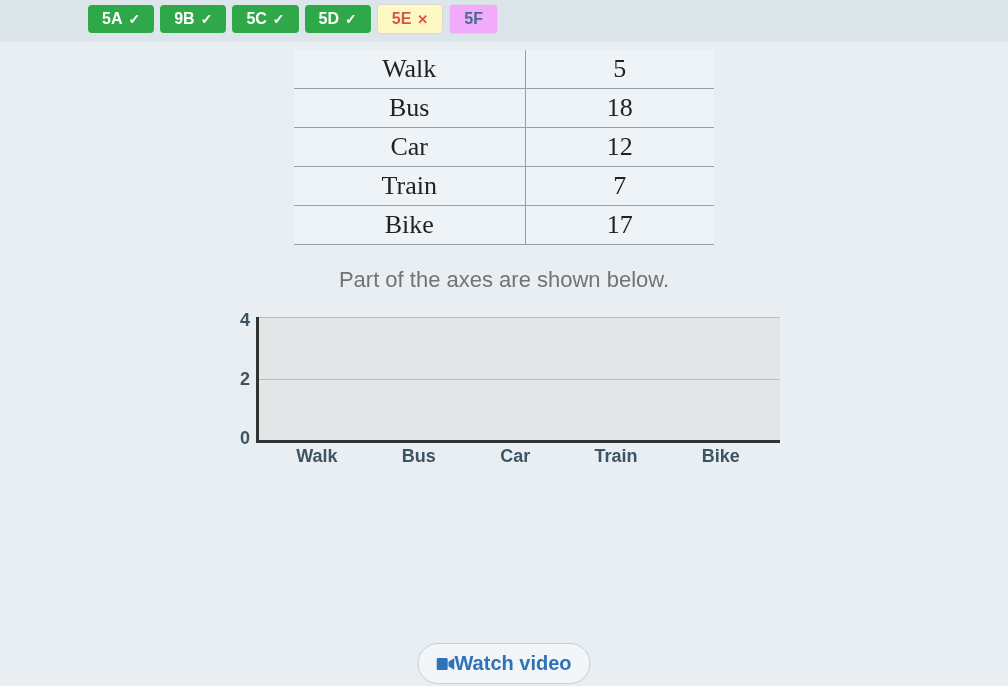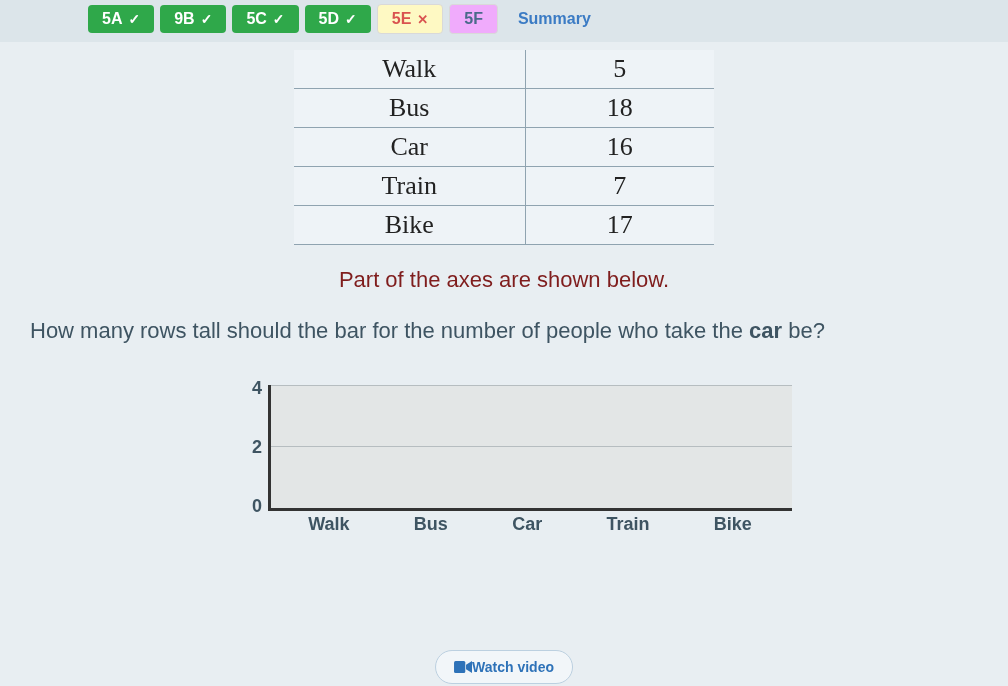--- a/index.html
+++ b/index.html
@@ -27,42 +27,42 @@
   align-items: center;
   gap: 6px;
   cursor: pointer;
 }
 .tab.green { background: #2fa84a; color: #fff; }
 .tab.red { background: #fef9c3; color: #d9534f; border: 1px solid #d9d9d9; }
 .tab.plain { background: #f0abfc; color: #4a6a8a; border: 1px solid #d9d9d9; }
 .tab.summary { background: transparent; color: #3b7bc4; border: none; }
 .check::after { content: "✓"; font-size: 14px; }
 .cross::after { content: "✕"; font-size: 13px; }
-.content { padding: 0 24px; }
+.content { padding: 0 12px; }
 .data-table {
   margin: 8px auto 20px auto;
   border-collapse: collapse;
   width: 420px;
 }
 .data-table td {
   border: 1px solid #8fa3b0;
   padding: 4px 10px;
   font-family: "Times New Roman", Times, serif;
   font-size: 26px;
   text-align: center;
   color: #222;
   background: #eef3f7;
 }
 .data-table tr:first-child td { border-top: none; }
 .data-table td:first-child { border-left: none; width: 55%; }
 .data-table td:last-child { border-right: none; }
 .caption {
   text-align: center;
   font-size: 22px;
-  color: #7f1d1d;
+  color: #737373;
   margin: 22px 0;
 }
 .question {
   font-size: 22px;
   color: #3e5462;
   margin: 0 6px 36px 6px;
   line-height: 1.45;
 }
 .question b { font-weight: 700; }
 .chartwrap {
@@ -113,21 +113,21 @@
   left: 50%;
   transform: translateX(-50%);
   display: flex;
   align-items: center;
   gap: 0;
   padding: 8px 18px;
   border: 1px solid #bcd0e0;
   border-radius: 22px;
   background: #f2f6f9;
   color: #2e72b8;
-  font-size: 14px;
+  font-size: 20px;
   font-weight: 600;
   cursor: pointer;
 }
 .vidicon {
   display: inline-flex;
   align-items: center;
 }
 .vidicon svg { width: 18px; height: 14px; }
 </style>
 </head>
@@ -149,58 +149,52 @@
   <div class="tab green">
       <span>5D</span>
       <span class="check"></span>
     </div>
   <div class="tab red">
       <span>5E</span>
       <span class="cross"></span>
     </div>
   <div class="tab plain">
       <span>5F</span>
-    </div>
-  <div class="tab summary">
-      <span>Summary</span>
     </div>
 </div>
 
 <div class="content">
 
   <table class="data-table">
     <tbody>
         <tr>
           <td>Walk</td>
           <td>5</td>
         </tr>
     <tr>
           <td>Bus</td>
           <td>18</td>
         </tr>
     <tr>
           <td>Car</td>
-          <td>16</td>
+          <td>12</td>
         </tr>
     <tr>
           <td>Train</td>
           <td>7</td>
         </tr>
     <tr>
           <td>Bike</td>
           <td>17</td>
         </tr>
   </tbody>
     </table>
 
   <p class="caption">Part of the axes are shown below.</p>
 
-  <p class="question">
-    <span>How many rows tall should the bar for the number of people who take the </span><b>car</b><span> be?</span>
-  </p>
 
   <div class="chartwrap">
     <div class="yaxis">
       <span class="ytick" style="top:4%">4</span>
       <span class="ytick" style="top:50%">2</span>
       <span class="ytick" style="top:96%">0</span>
     </div>
     <div class="plot">
       <div class="gridline" style="top:0%"></div>
       <div class="gridline" style="top:50%"></div>

